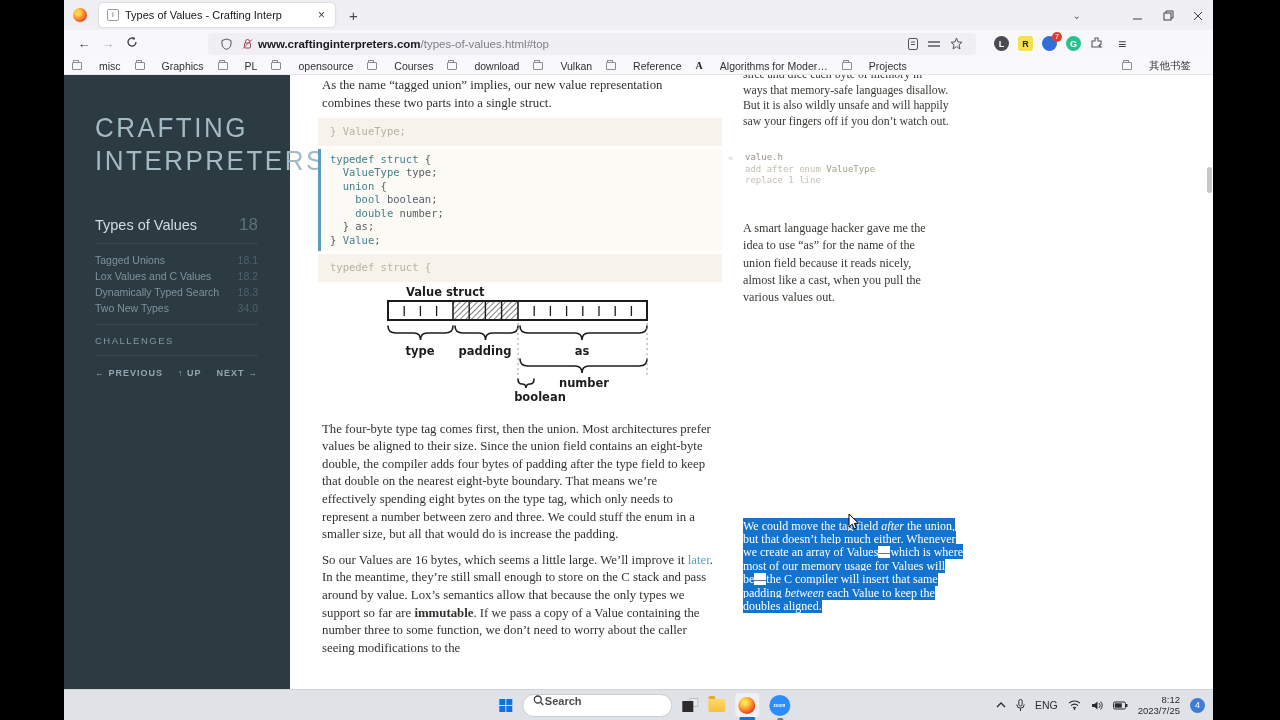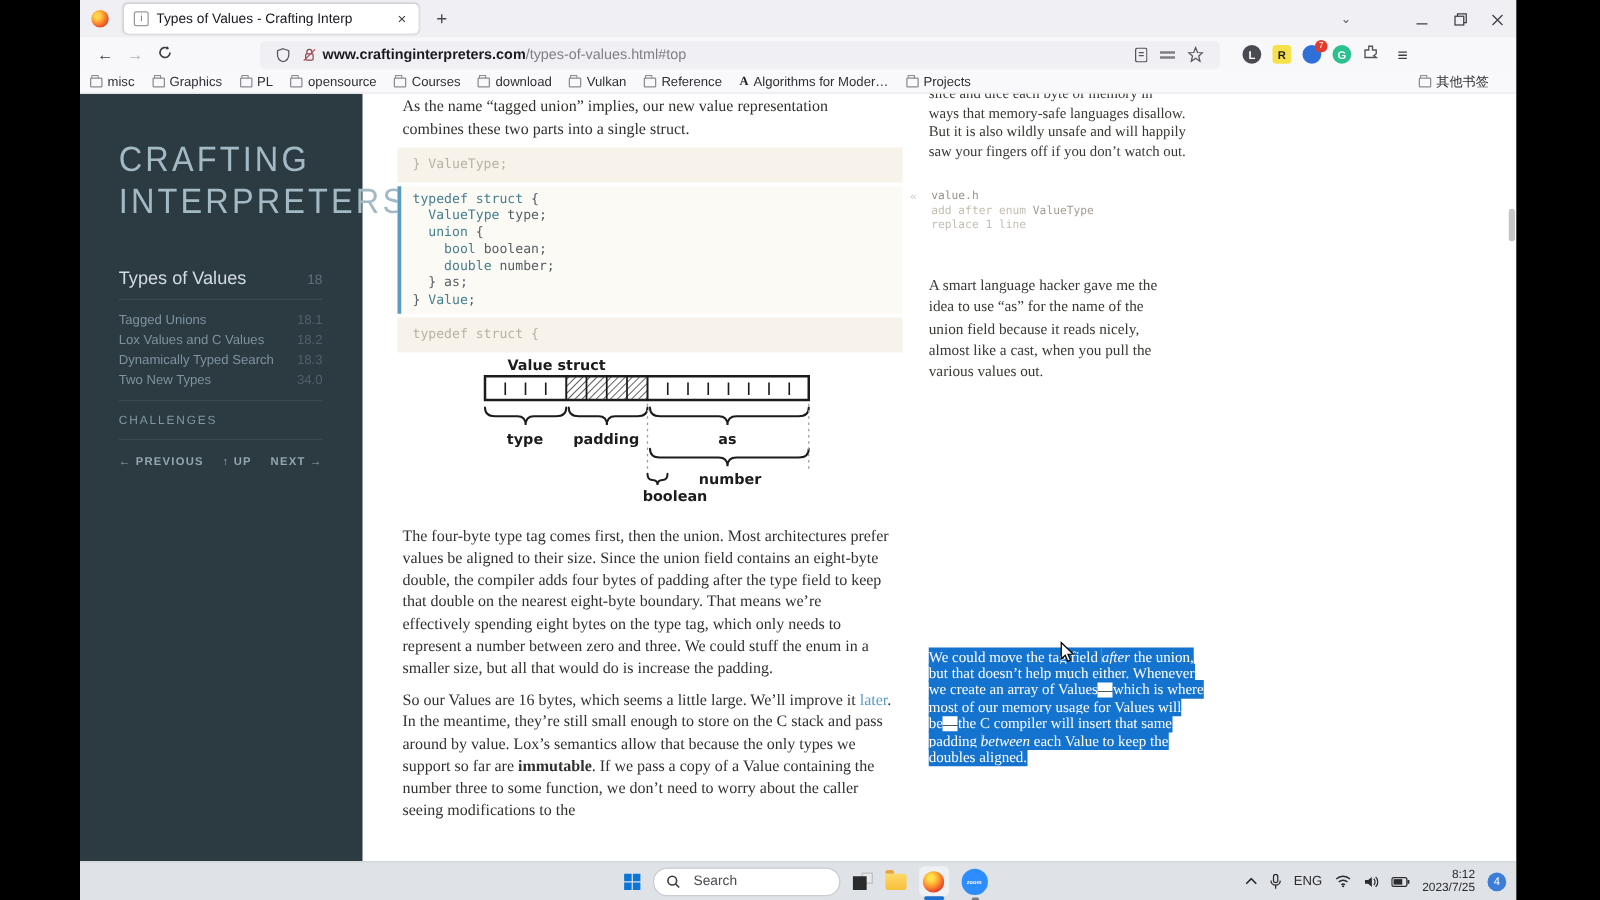--- a/index.html
+++ b/index.html
@@ -38,37 +38,37 @@
   .b-dark { background:#4a4a52; }
   .b-yellow { background:#f6e14b; color:#222; border-radius:3px; }
   .b-blue { background:#2f6fd8; }
   .b-green { background:#2bc18e; }
   .mini-badge { position:absolute; top:-4px; right:-5px; background:#e23b2e; color:#fff; font-size:7px;
                 border-radius:50%; width:10px; height:10px; line-height:10px; text-align:center; font-weight:400; }
   .hamburger { font-size:14px; color:#3c3c42; margin-left:6px; }
 
   .bookbar { height:18px; background:#f9f9fb; border-bottom:1px solid #e6e6ea; display:flex; align-items:center;
              padding:0 8px; font-size:10.5px; color:#2f2f35; }
-  .bm { display:flex; align-items:center; gap:4px; margin-right:14px; white-space:nowrap; }
+  .bm { display:flex; align-items:center; gap:17px; margin-right:14px; white-space:nowrap; }
   .bm-folder { width:10px; height:8px; border:1px solid #8b8b92; border-radius:1px; position:relative; }
   .bm-folder:before { content:""; position:absolute; top:-3px; left:0; width:4px; height:2px; border:1px solid #8b8b92;
                       border-bottom:none; border-radius:1px 1px 0 0; }
   .bm-letter { font-size:10px; font-weight:700; color:#222; font-family:"Liberation Serif", serif; }
   .bm-spacer { flex:1; }
 
   
   .viewport { position:relative; height:614px; background:#fff; overflow:hidden; }
 
   .sidebar { position:absolute; left:0; top:0; width:226px; height:100%; background:#2c3a42;
              padding:36px 32px 0 31px; color:#7e939d; }
   .logo { font-size:26px; letter-spacing:2.5px; color:#a3bac4; line-height:31px; font-weight:400;
           font-family:"Liberation Sans", sans-serif; transform:scaleY(1.08); transform-origin:top left; }
   .chapter-row { display:flex; justify-content:space-between; align-items:baseline; margin-top:42px;
                  color:#d3dce0; font-size:14.5px; }
-  .chapter-num { color:#5d707a; font-size:11px; }
+  .chapter-num { color:#5d707a; font-size:17px; }
   .sb-hr { border:none; border-top:1px solid #3a4a52; margin:8px 0; }
   .sb-item { display:flex; justify-content:space-between; font-size:10.5px; line-height:16px; color:#7e939d; }
   .sb-item .num { color:#4e616a; }
   .sb-challenges { font-size:9.5px; letter-spacing:1.5px; color:#8298a2; margin:10px 0 9px; }
   .sb-footer { display:flex; justify-content:space-between; font-size:9px; font-weight:700; letter-spacing:1px;
                color:#93a7b0; margin-top:12px; }
 
   .main { position:absolute; left:258px; top:0; width:392px; font-family:"Liberation Serif", serif;
           font-size:12.8px; line-height:17.6px; color:#33312e; }
   .para1 { margin:2px 0 6px; }
@@ -113,21 +113,21 @@
   .cursor { position:absolute; left:784px; top:438px; width:12px; height:18px; z-index:9; }
 
   
   .taskbar { position:absolute; left:0; bottom:0; width:100%; height:31px; background:#dfe2e7;
              border-top:1px solid #cfd2d7; }
   .tb-center { position:absolute; left:50%; top:0; transform:translateX(-48%); height:100%; display:flex;
                align-items:center; gap:10px; }
   .start-ico { display:grid; grid-template-columns:6px 6px; grid-template-rows:6px 6px; gap:1px; }
   .start-ico div { background:#0a76d8; }
   .search-pill { width:150px; height:23px; background:#fff; border:1px solid #c9ccd1; border-radius:12px;
-                 display:flex; align-items:center; gap:11px; padding:0 10px; font-size:11px; color:#4b4b50; }
+                 display:flex; gap:1px; padding:0 10px; font-size:11px; color:#4b4b50;font-weight:bold; }
   .tv-ico { position:relative; width:16px; height:14px; }
   .tv-ico .b1 { position:absolute; left:0; bottom:0; width:11px; height:11px; background:#2b2b2e; }
   .tv-ico .b2 { position:absolute; right:0; top:0; width:9px; height:9px; background:#e8e8ea; border:1px solid #bdbdc2; }
   .folder-ico { position:relative; width:17px; height:13px; background:linear-gradient(#ffd869,#f7bf3e); border-radius:2px; }
   .folder-ico:before { content:""; position:absolute; top:-3px; left:0; width:7px; height:3px; background:#e8a93a;
                        border-radius:2px 2px 0 0; }
   .ff-tile { width:24px; height:24px; background:#eef0f3; border-radius:4px; display:flex; align-items:center;
              justify-content:center; position:relative; }
   .ff-ico { width:17px; height:17px; border-radius:50%;
             background:radial-gradient(circle at 38% 32%, #ffe14a 0 14%, #ff9a2e 42%, #e5442b 72%, #8d1f4f 100%); }

